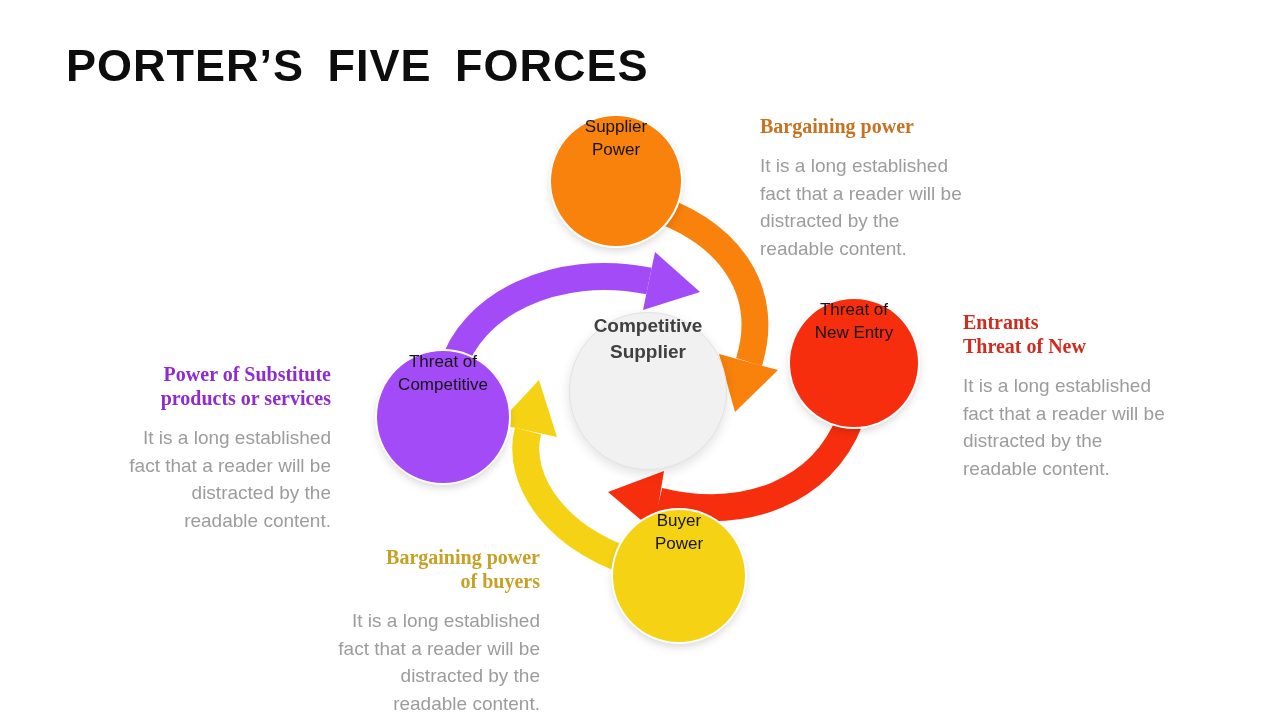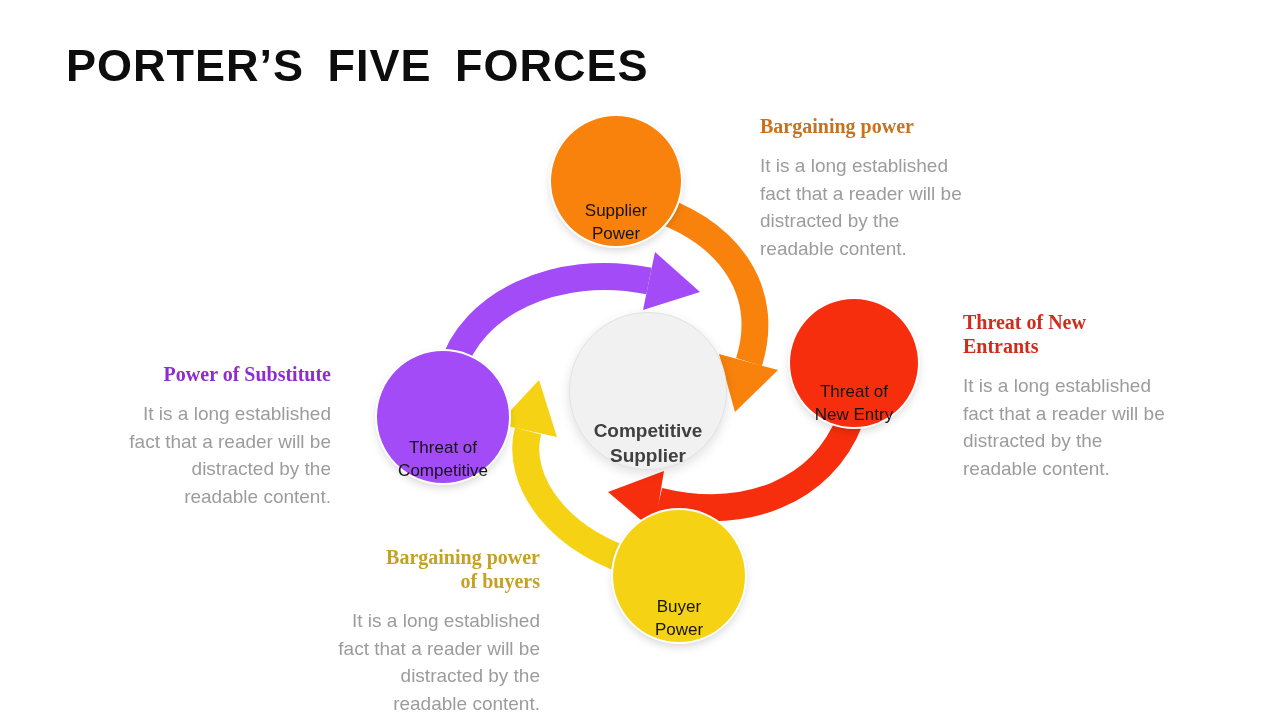--- a/index.html
+++ b/index.html
@@ -8,21 +8,21 @@
     font-family:"Liberation Sans",sans-serif;
     padding-left:44px;
   }
   .title{
     position:absolute;left:66px;top:40px;margin:0;
     font-size:45px;font-weight:800;color:#0d0d0d;letter-spacing:1px;word-spacing:10px;
   }
   .arrows{position:absolute;left:0;top:0;width:1280px;height:720px;}
   .arrow-tail{fill:none;stroke-width:27;stroke-linecap:butt;}
   .node{
-    position:absolute;border-radius:50%;display:flex;align-items:flex-end;justify-content:center;
+    position:absolute;border-radius:50%;display:flex;align-items:flex-start;justify-content:center;
     text-align:center;color:#141414;
     box-shadow:0 0 0 2px #fff,0 4px 10px rgba(0,0,0,.18);
   }
   .node .l{display:block;}
   .node-label{font-size:17px;line-height:1.35;}
   .node-supplier{left:551px;top:116px;width:130px;height:130px;}
   .node-newentry{left:790px;top:299px;width:128px;height:128px;}
   .node-buyer{left:613px;top:510px;width:132px;height:132px;}
   .node-substitution{left:377px;top:351px;width:132px;height:132px;}
   .node-center{
@@ -98,29 +98,30 @@
 
   <div class="annot annot-suppliers">
     <h3 class="annot-heading" style="color: rgb(200, 114, 31);">
       <span class="l">Bargaining power</span>
     </h3>
     <p class="annot-body">It is a long established fact that a reader will be distracted by the readable content.</p>
   </div>
 
   <div class="annot annot-entrants">
     <h3 class="annot-heading" style="color: rgb(208, 44, 30);">
+      <span class="l">Entrants</span>
       <span class="l">Threat of New</span>
-      <span class="l">Entrants</span>
     </h3>
     <p class="annot-body">It is a long established fact that a reader will be distracted by the readable content.</p>
   </div>
 
   <div class="annot annot-substitutes">
     <h3 class="annot-heading" style="color: rgb(143, 43, 209);">
       <span class="l">Power of Substitute</span>
+      <span class="l">products or services</span>
     </h3>
     <p class="annot-body">It is a long established fact that a reader will be distracted by the readable content.</p>
   </div>
 
   <div class="annot annot-buyers">
     <h3 class="annot-heading" style="color: rgb(198, 161, 37);">
       <span class="l">Bargaining power</span>
       <span class="l">of buyers</span>
     </h3>
     <p class="annot-body">It is a long established fact that a reader will be distracted by the readable content.</p>

